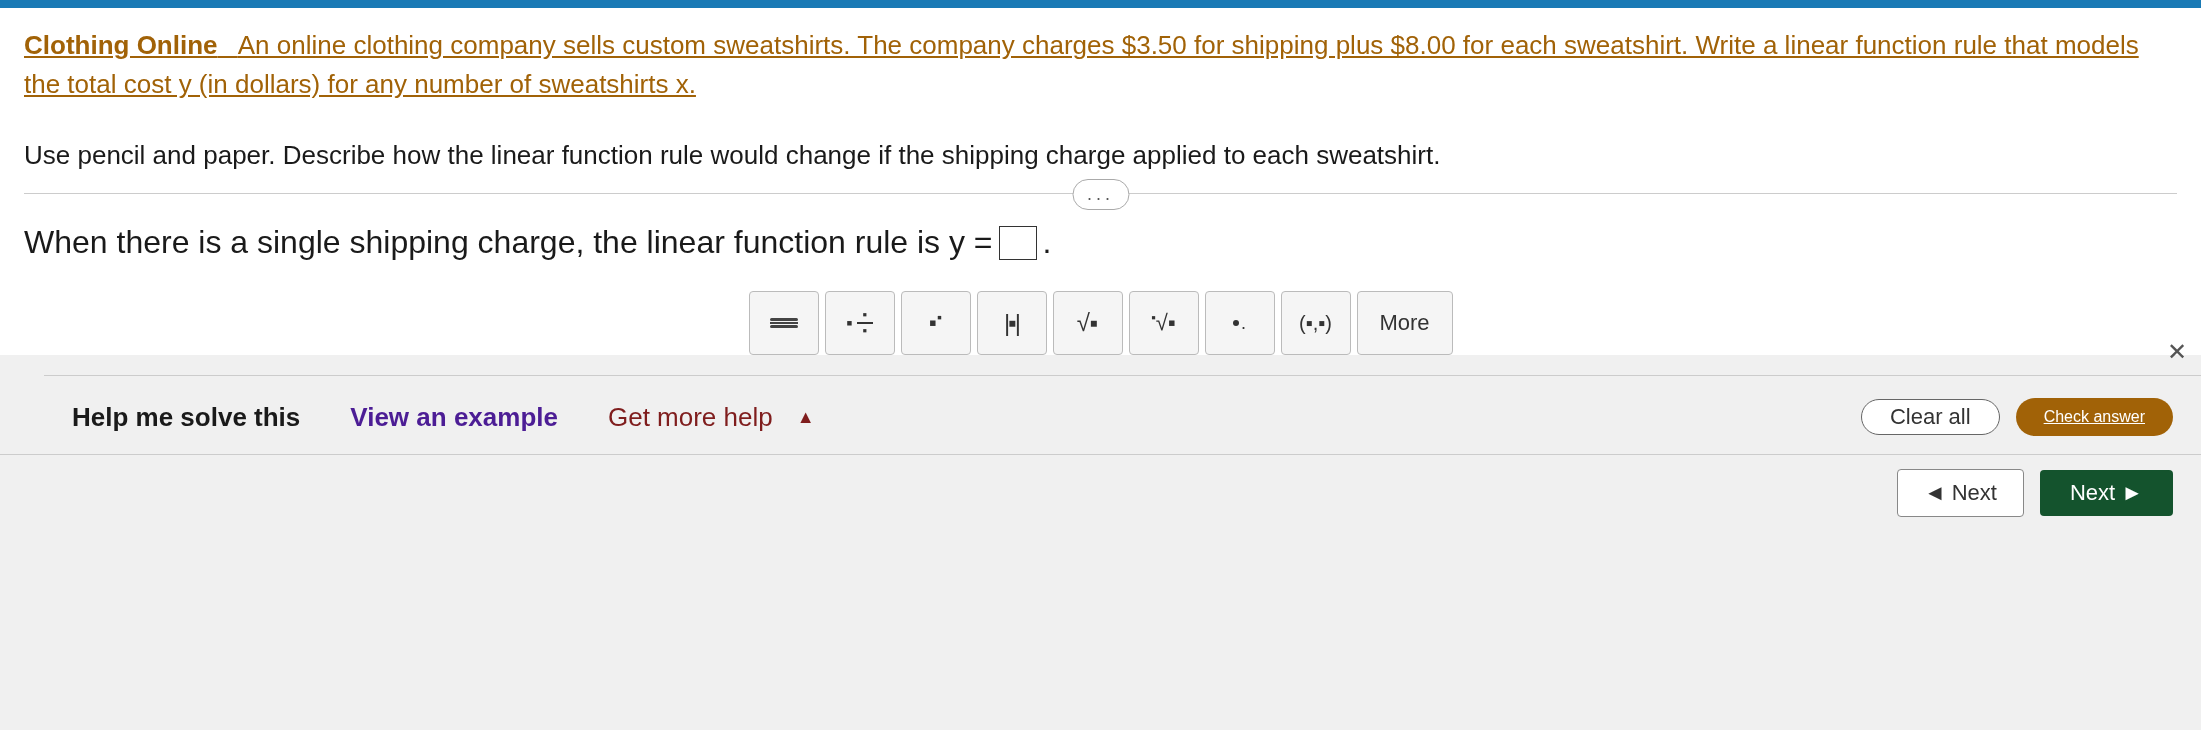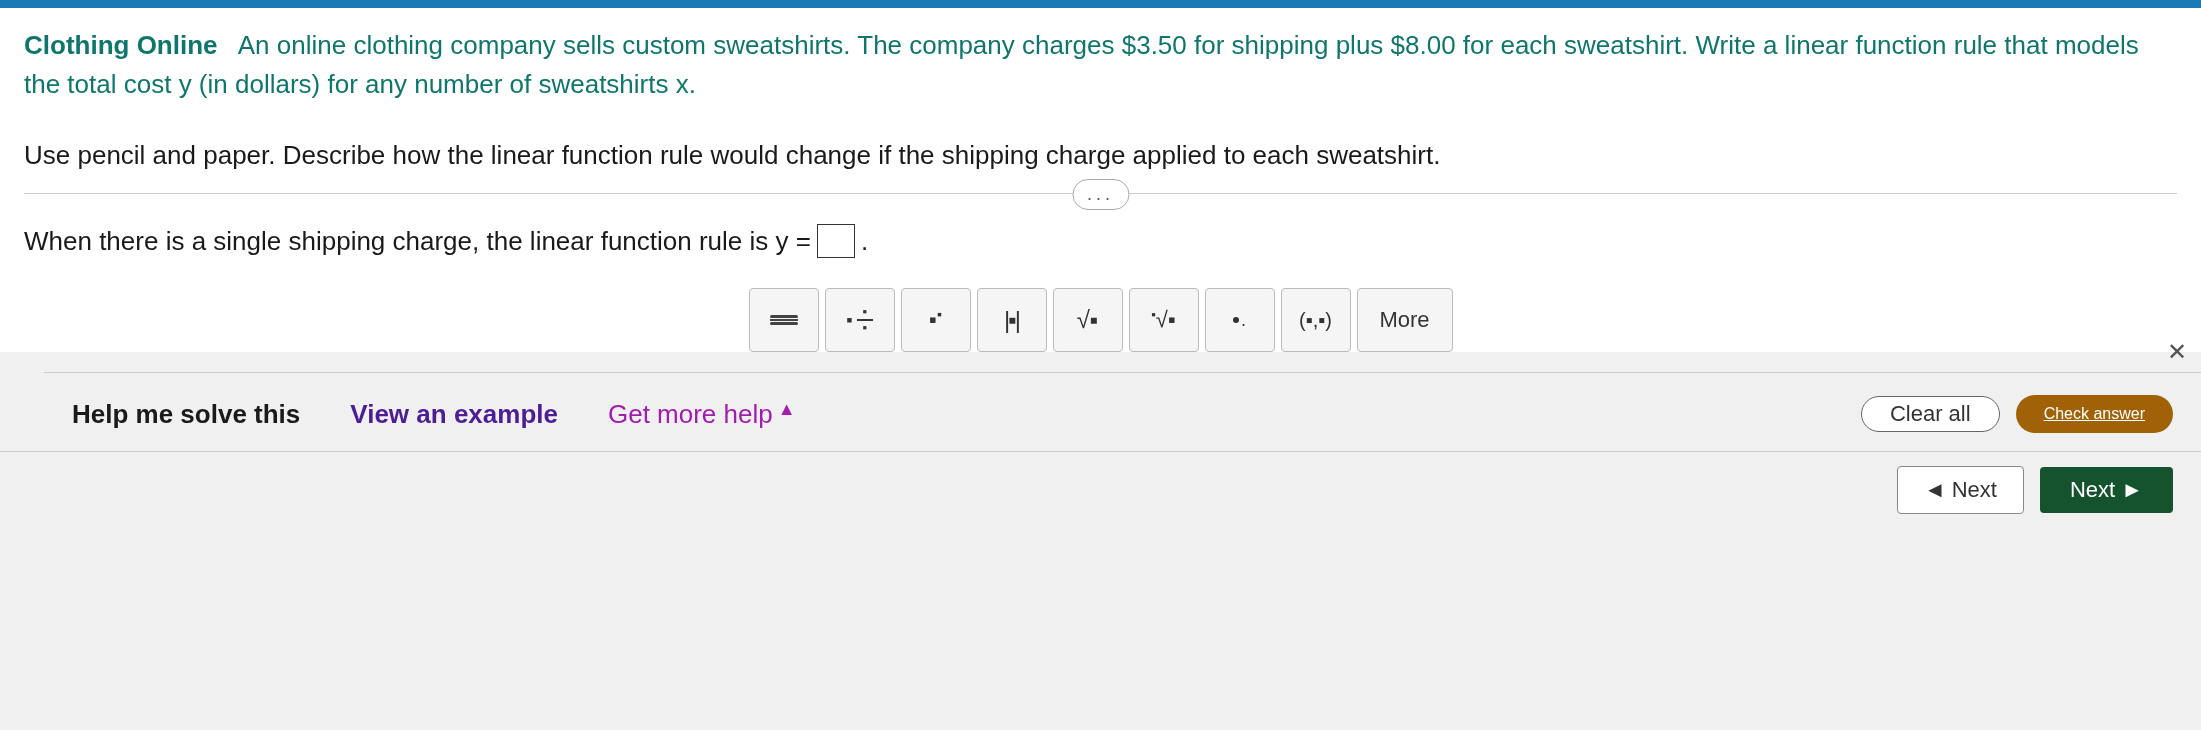--- a/index.html
+++ b/index.html
@@ -20,22 +20,23 @@
 
     .main-container {
       background: #ffffff;
       padding: 18px 24px 0 24px;
       position: relative;
     }
 
     .problem-text {
       font-size: 26px;
       line-height: 1.5;
-      color: #0f766e;
+      color: #a16207;
       margin-bottom: 23px;
+      text-decoration: underline;
     }
 
     .problem-text .bold {
       font-weight: bold;
     }
 
     .sub-question {
       font-size: 26px;
       color: #1a1a1a;
       margin-bottom: 18px;
@@ -58,21 +59,21 @@
       background: white;
       border: 1px solid #aaa;
       border-radius: 20px;
       padding: 4px 14px;
       font-size: 18px;
       color: #555;
       letter-spacing: 4px;
     }
 
     .answer-row {
-      font-size: 26px;
+      font-size: 32px;
       color: #1a1a1a;
       display: flex;
       align-items: center;
       margin: 30px 0 30px 0;
       gap: 6px;
     }
 
     .answer-input {
       border: 1.5px solid #333;
       width: 38px;
@@ -173,27 +174,28 @@
       color: #4c1d95;
       cursor: pointer;
       background: none;
       border: none;
       padding: 0;
       margin-right: 50px;
     }
 
     .more-help-btn {
       font-size: 26px;
-      color: #a21caf;
+      color: #7f1d1d;
       cursor: pointer;
       background: none;
       border: none;
       padding: 0;
       display: flex;
-      gap: 5px;
+      align-items: center;
+      gap: 24px;
     }
 
     .more-help-btn .arrow {
       font-size: 18px;
     }
 
     .right-actions {
       margin-left: auto;
       display: flex;
       align-items: center;

